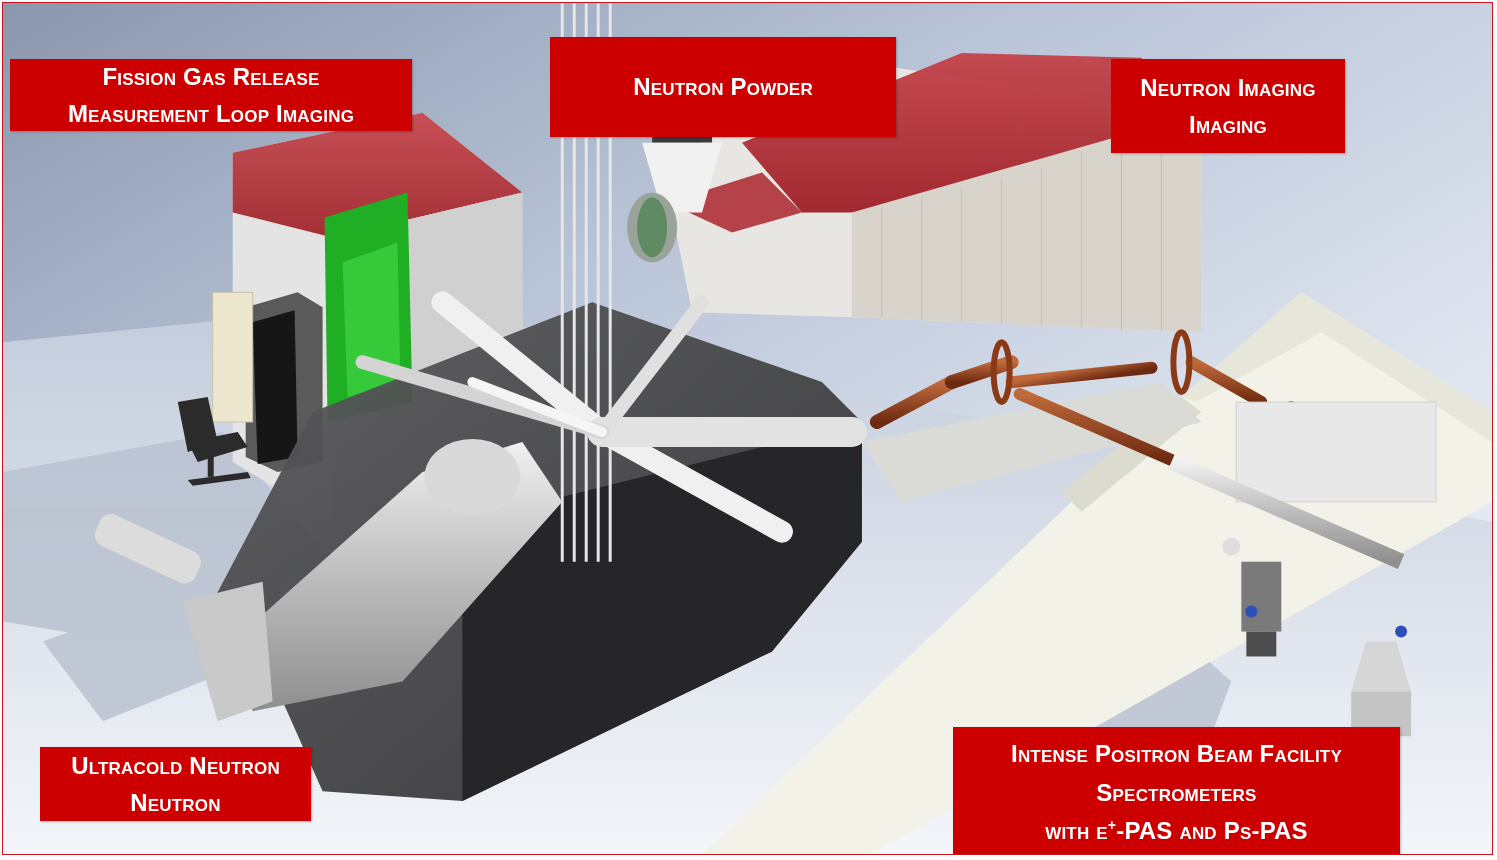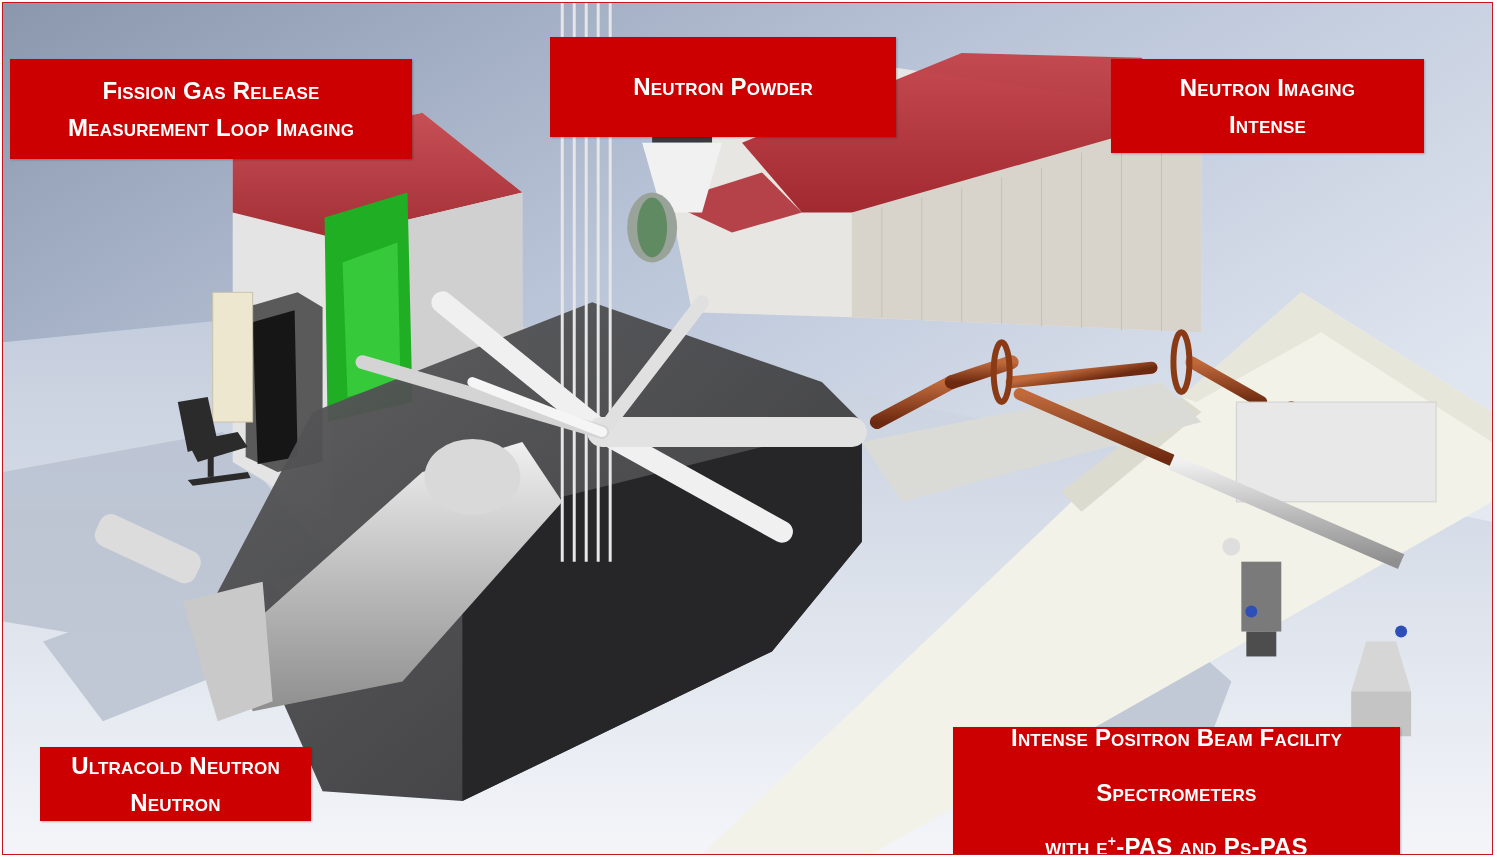--- a/index.html
+++ b/index.html
@@ -11,25 +11,25 @@
   .scene { position: absolute; left: 0; top: 0; width: 100%; height: 100%; }
   .label {
     position: absolute; background: #cc0000; color: #ffffff;
     display: flex; flex-direction: column; align-items: center; justify-content: center;
     text-align: center; font-weight: bold; font-variant: small-caps;
     font-family: "Liberation Sans", sans-serif; letter-spacing: 0.2px;
     box-shadow: 1px 1px 2px rgba(0,0,0,0.25);
   }
   .label span { display: block; line-height: 1.55; font-size: 24px; }
   .label sup { font-size: 14px; vertical-align: super; line-height: 0; }
-  #lbl-fission { left: 7px; top: 56px; width: 402px; height: 100px; text-align: center; }
+  #lbl-fission { left: 7px; top: 56px; width: 402px; height: 72px; text-align: center; }
   #lbl-npd { left: 547px; top: 10px; width: 346px; height: 100px; margin-top: 24px; }
-  #lbl-imaging { left: 1108px; top: 56px; width: 313px; height: 94px; }
+  #lbl-imaging { left: 1108px; top: 56px; width: 234px; height: 94px; }
   #lbl-ucn { left: 37px; top: 744px; width: 271px; height: 74px; }
-  #lbl-positron { left: 950px; top: 724px; width: 447px; height: 132px; gap: 16px; }
+  #lbl-positron { left: 950px; top: 724px; width: 447px; height: 132px; }
   #lbl-positron span { line-height: 1.6; }
 </style>
 </head>
 <body>
 
 <div class="frame">
   <svg class="scene" viewBox="0 0 1491 853" preserveAspectRatio="none" xmlns="http://www.w3.org/2000/svg">
     <defs>
       <linearGradient id="bg" x1="0" y1="0" x2="1" y2="1">
         <stop offset="0" stop-color="#8a97ad"></stop>
@@ -172,21 +172,21 @@
     <span>Fission Gas Release</span>
     <span>Measurement Loop Imaging</span>
   </div>
 
   <div class="label" id="lbl-npd">
     <span>Neutron Powder</span>
   </div>
 
   <div class="label" id="lbl-imaging">
     <span>Neutron Imaging</span>
-    <span>Intense</span>
+    <span>Imaging</span>
   </div>
 
   <div class="label" id="lbl-ucn">
     <span>Ultracold Neutron</span>
     <span>Neutron</span>
   </div>
 
   <div class="label" id="lbl-positron">
     <span>Intense Positron Beam Facility</span>
     <span>Spectrometers</span>

